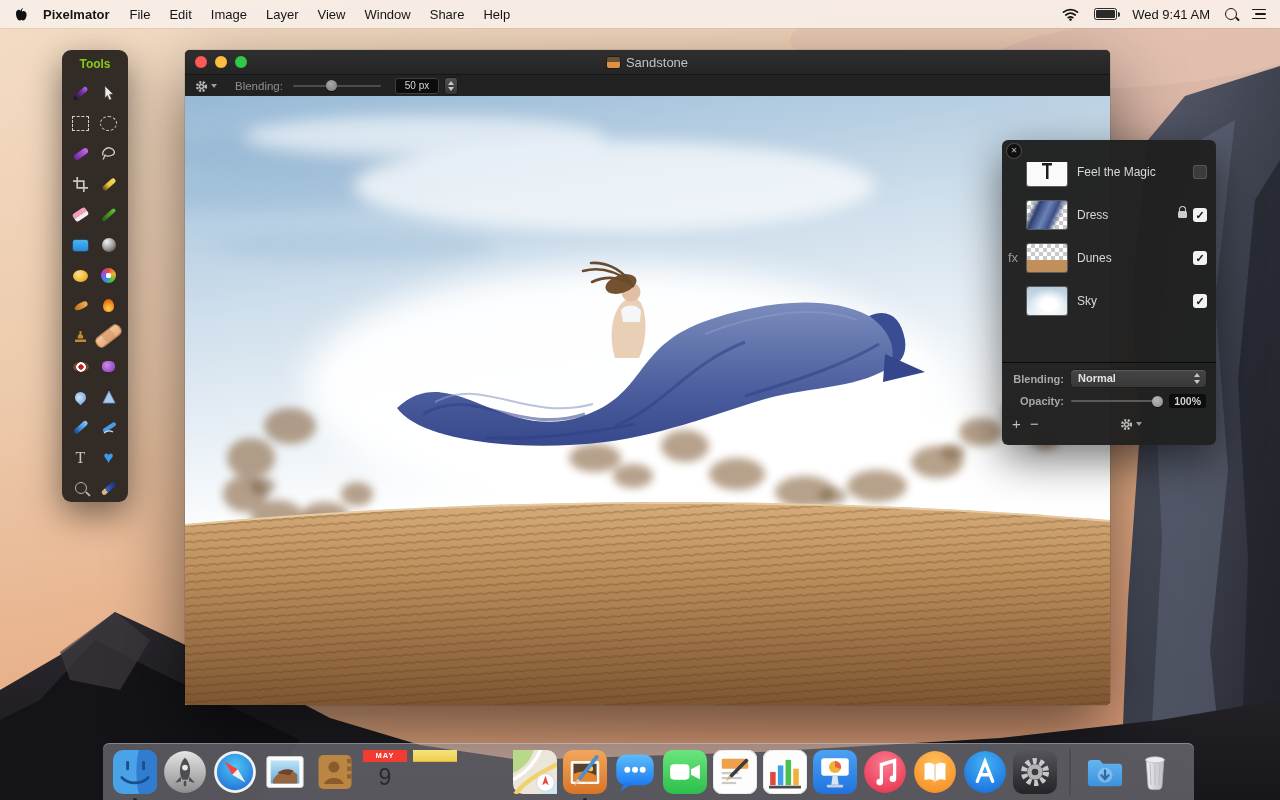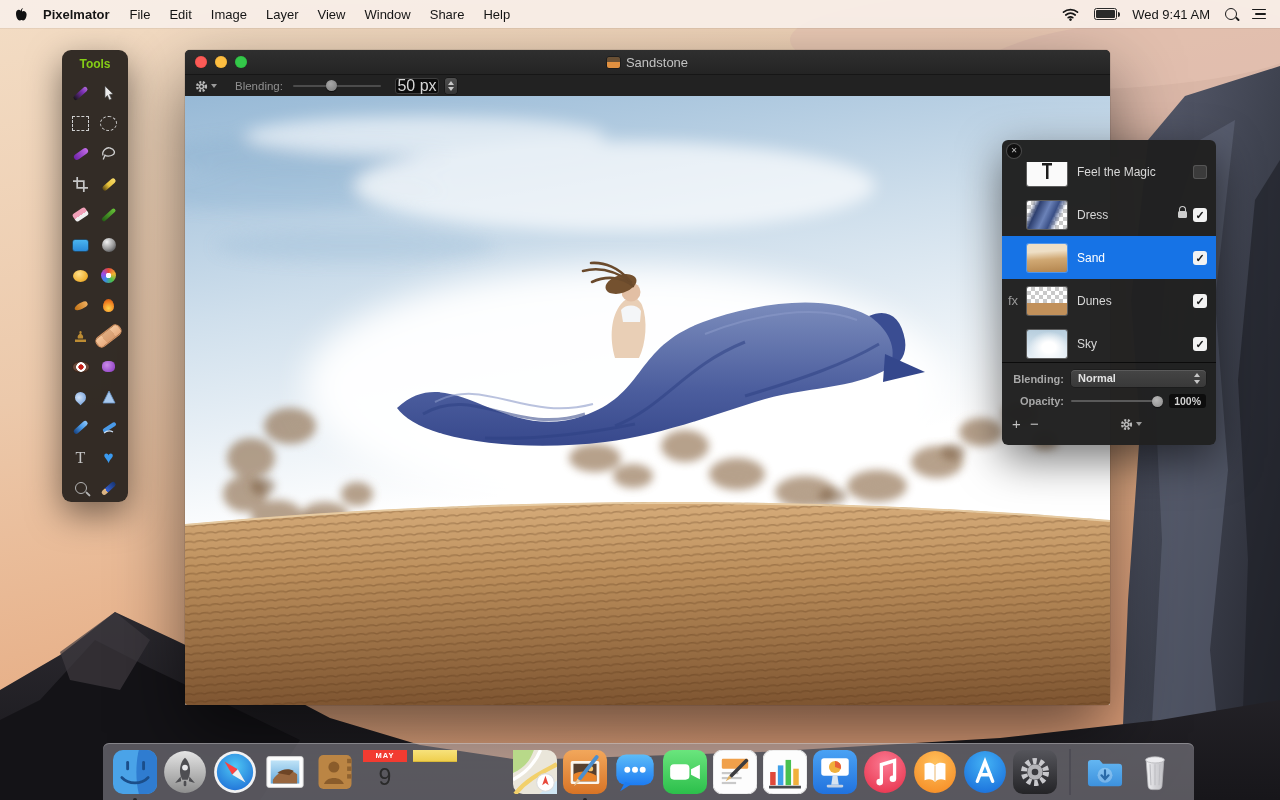--- a/index.html
+++ b/index.html
@@ -77,21 +77,21 @@
   .doc-ico{width:13px;height:11px;border-radius:2px;background:linear-gradient(#6a5034 45%,#e09040 45%);box-shadow:0 0 0 .5px #111;}
   .wtoolbar{height:22px;background:#222;display:flex;align-items:center;padding:0 10px;
     border-bottom:1px solid #0a0a0a;border-top:1px solid #161616;}
   .gear-wrap{display:flex;align-items:center;gap:3px;margin-right:18px;cursor:pointer;}
   .chev-dn{width:0;height:0;border-left:3.5px solid transparent;border-right:3.5px solid transparent;border-top:4px solid #9a9a9a;}
   .tb-label{color:#8f8f8f;font-size:11.5px;margin-right:10px;}
   .slider{position:relative;width:88px;height:2px;background:#4c4c4c;border-radius:1px;margin-right:14px;cursor:pointer;}
   .slider .thumb{position:absolute;top:-5px;width:11px;height:11px;border-radius:50%;
     background:radial-gradient(circle at 40% 35%,#a8a8a8,#787878);box-shadow:0 1px 1px rgba(0,0,0,.6);}
   .tb-val{width:42px;height:14px;line-height:14px;text-align:center;background:#0c0c0c;border:1px solid #3e3e3e;
-    border-radius:3px;color:#d6d6d6;font-size:16px;margin-right:6px;}
+    border-radius:3px;color:#d6d6d6;font-size:10px;margin-right:6px;}
   .stepper{position:relative;width:12px;height:16px;border-radius:3px;background:linear-gradient(#505050,#353535);box-shadow:0 0 0 .5px #111;cursor:pointer;}
   .stepper::before{content:"";position:absolute;left:3px;top:3px;border-left:3px solid transparent;border-right:3px solid transparent;border-bottom:4px solid #c8c8c8;}
   .stepper::after{content:"";position:absolute;left:3px;bottom:3px;border-left:3px solid transparent;border-right:3px solid transparent;border-top:4px solid #c8c8c8;}
   .canvas{position:absolute;top:46px;left:0;right:0;bottom:0;background:#fff;overflow:hidden;border-radius:0 0 2px 2px;}
 
   
   .layers{position:absolute;left:1002px;top:140px;width:214px;height:305px;z-index:40;color:#d8d8d8;
     background:rgba(33,33,33,.98);border-radius:6px;box-shadow:0 14px 44px rgba(0,0,0,.55);font-size:12px;}
   .lheader{position:absolute;top:0;left:0;right:0;height:22px;z-index:3;background:#212121;border-radius:6px 6px 0 0;
     text-align:center;line-height:22px;font-weight:bold;font-size:12.5px;color:#ededed;}
@@ -535,26 +535,20 @@
         <span class="lname">Feel the Magic</span>
         <span class="cbx off"></span>
       </div>
       <div class="lrow">
         <span class="fxgut"></span>
         <span class="th th-dress"></span>
         <span class="lname">Dress</span>
         <span class="lock"></span>
         <span class="cbx on"></span>
       </div>
-      <div class="lrow selected">
-        <span class="fxgut"></span>
-        <span class="th th-sand"></span>
-        <span class="lname">Sand</span>
-        <span class="cbx on"></span>
-      </div>
       <div class="lrow">
         <span class="fxgut">fx</span>
         <span class="th th-dunes"></span>
         <span class="lname">Dunes</span>
         <span class="cbx on"></span>
       </div>
       <div class="lrow">
         <span class="fxgut"></span>
         <span class="th th-sky"></span>
         <span class="lname">Sky</span>

